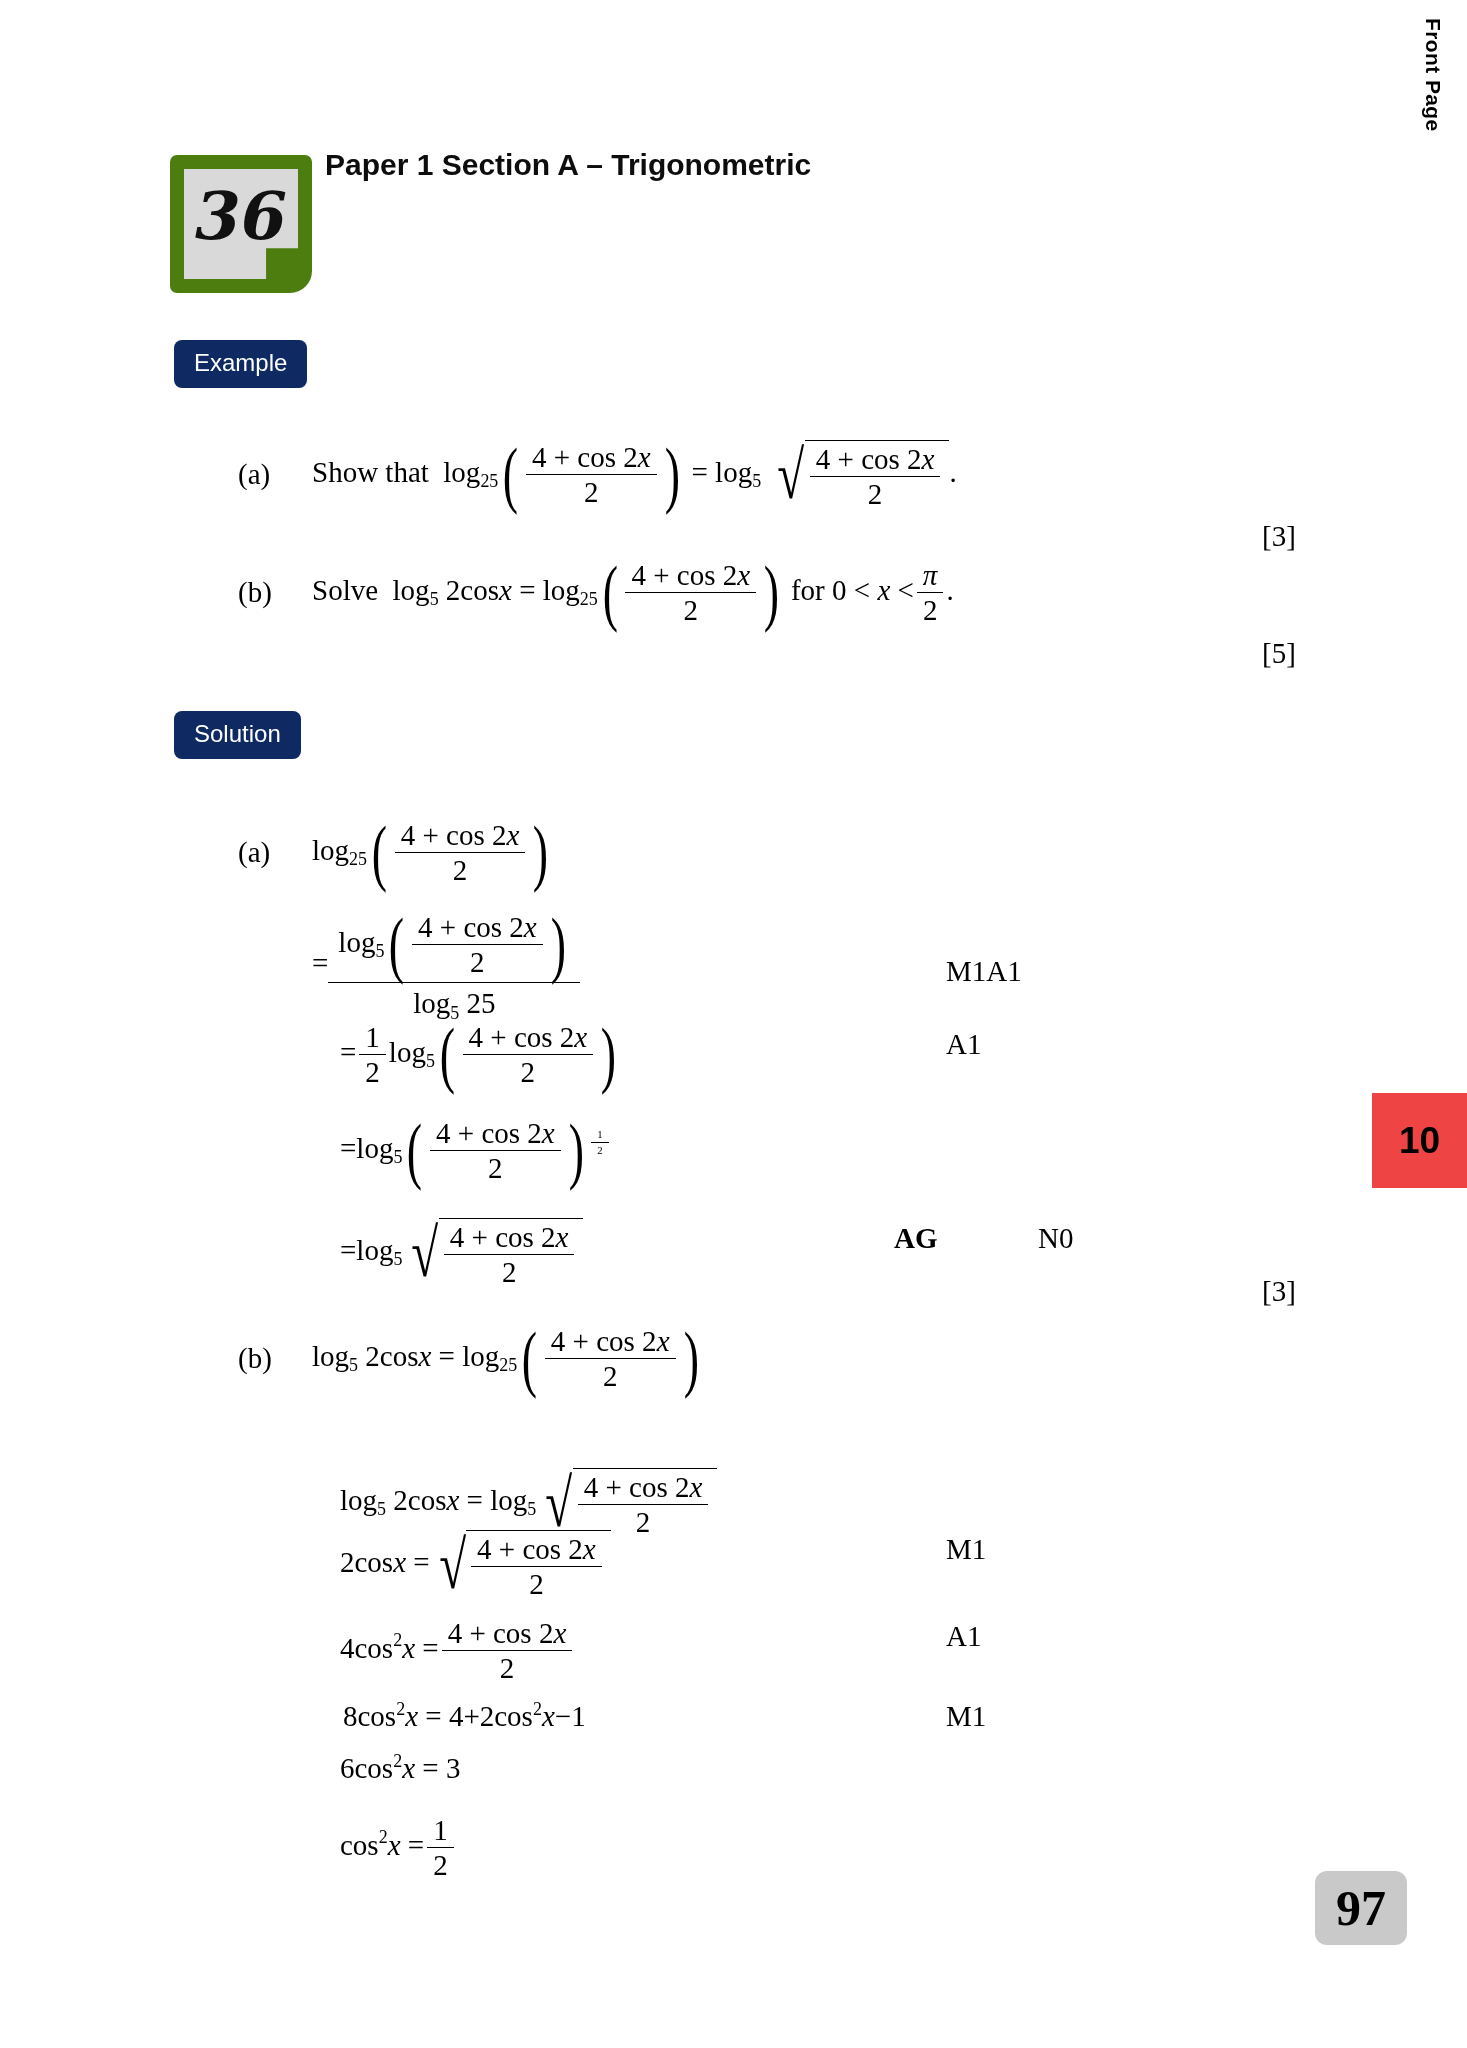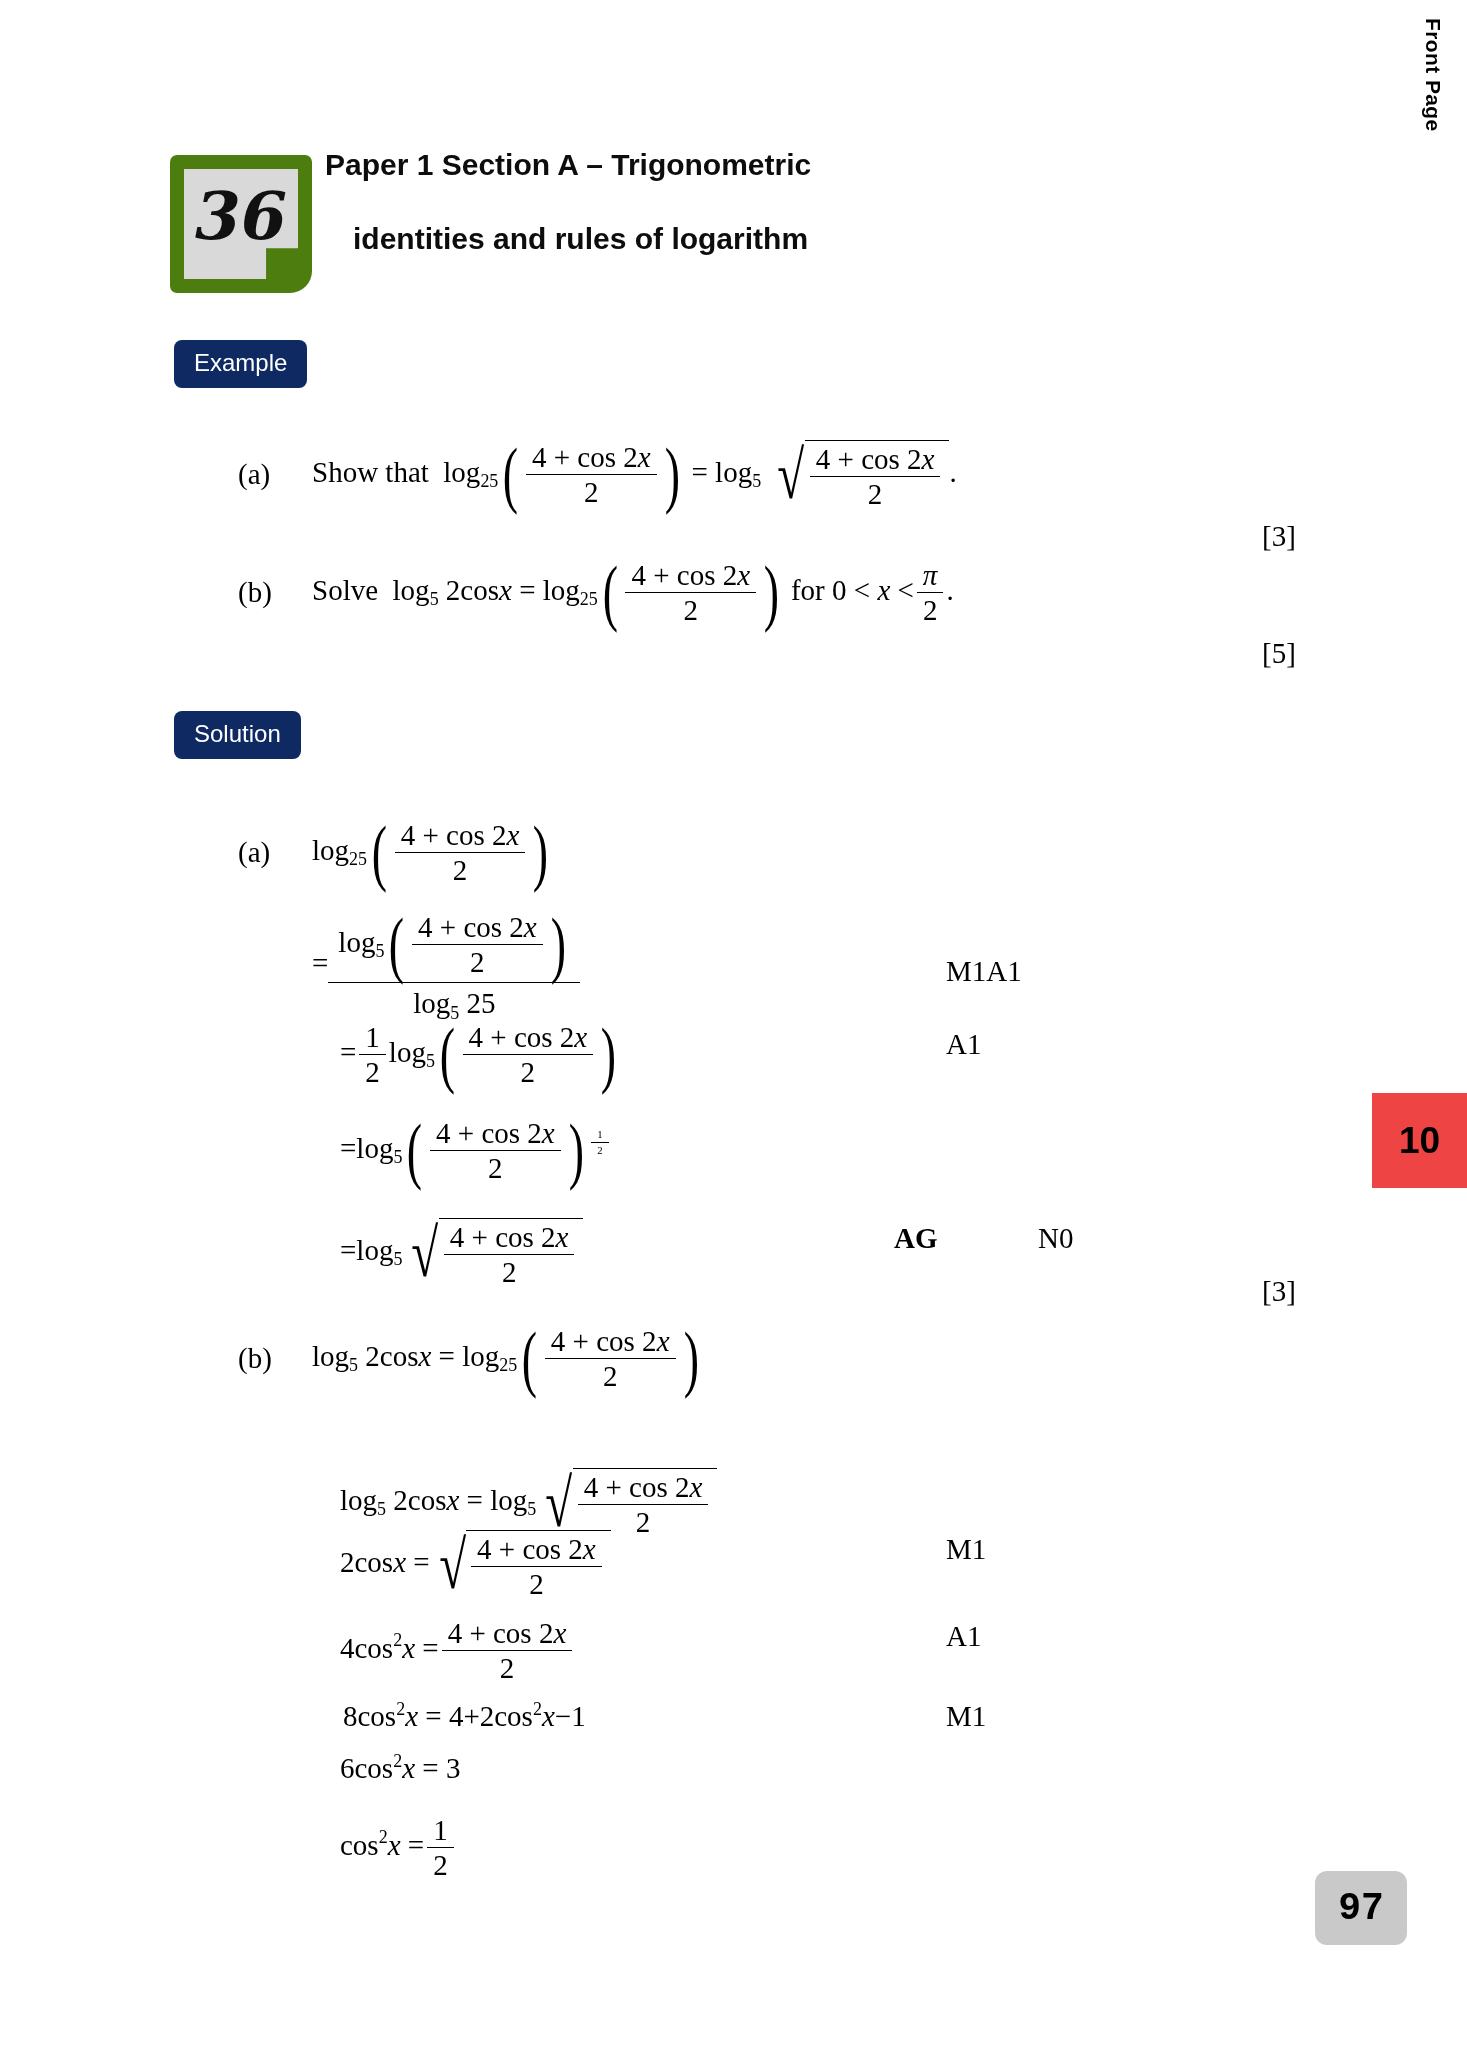--- a/index.html
+++ b/index.html
@@ -245,23 +245,23 @@
     position: absolute;
     right: 60px;
     top: 1871px;
     width: 92px;
     height: 74px;
     background: #c9c9c9;
     border-radius: 12px;
     display: flex;
     align-items: center;
     justify-content: center;
-    font-family: Liberation Mono, monospace;
+    font-family: Liberation Serif, serif;
     font-weight: bold;
-    font-size: 38px;
+    font-size: 50px;
     color: #000000;
   }
 
   
   .footer {
     position: absolute;
     left: 0;
     right: 0;
     top: 1970px;
     text-align: center;
@@ -278,21 +278,20 @@
   <div class="front-page-label">Front Page</div>
 
   <div class="header">
     <div class="num-badge">
       <div class="num-badge-inner">
         <span class="num-badge-text">36</span>
       </div>
     </div>
     <div class="title-block">
       <div class="title-line-1">Paper 1 Section A – Trigonometric</div>
-      <div class="title-line-2">identities and rules of logarithm</div>
     </div>
   </div>
 
   <div class="tag tag-example">Example</div>
 
   <div class="row" style="left:238px; top:440px;">
     <span class="label">(a)</span>
     <span class="m">
       <span class="rm">Show that</span>&nbsp;
       <span class="rm">log</span><span class="sub">25</span><span class="paren"><span class="pl">(</span><span class="body"><span class="frac"><span class="nu"><span class="rm">4 + cos 2</span><span class="it">x</span></span><span class="de">2</span></span></span><span class="pr">)</span></span>

